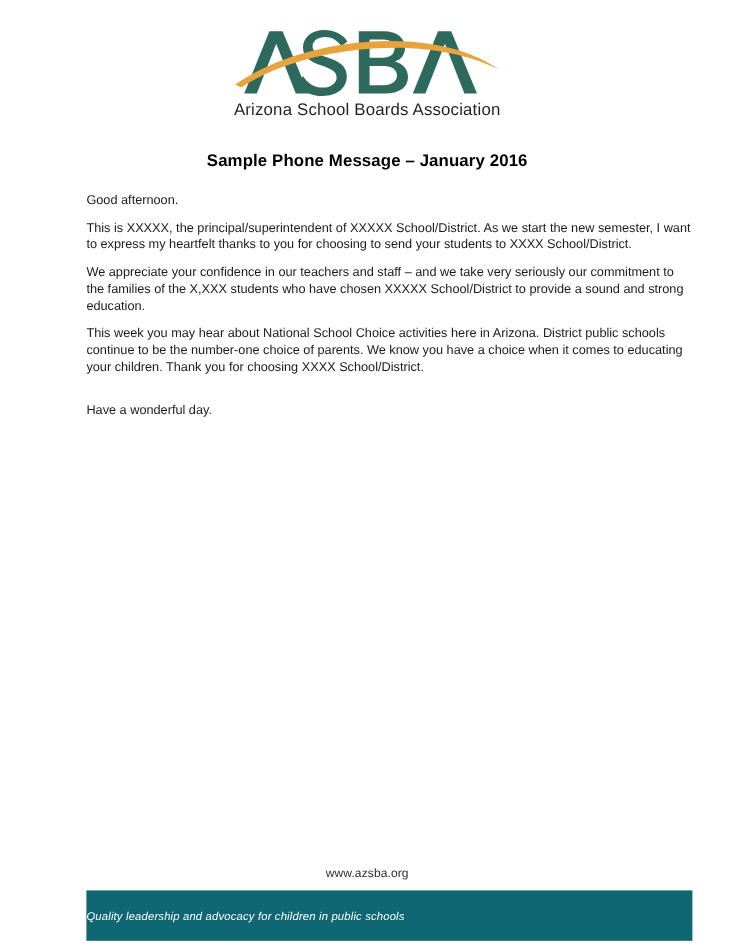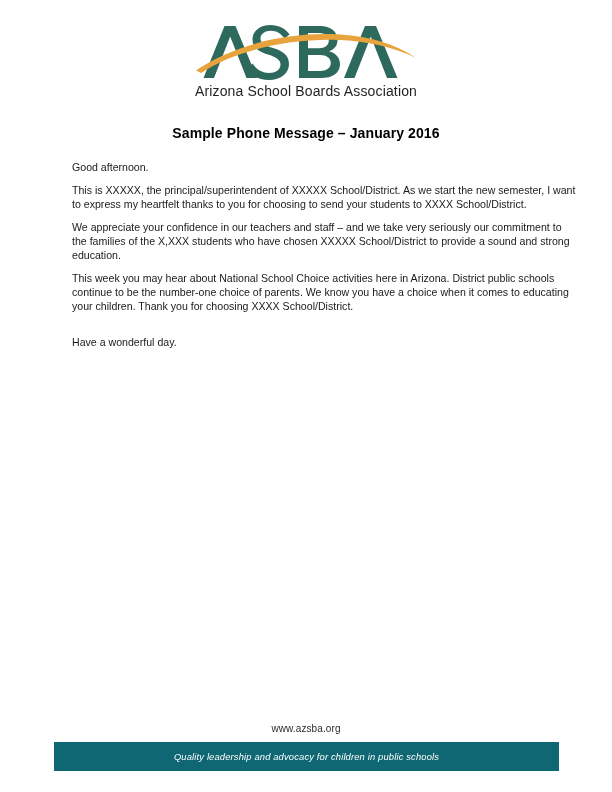--- a/index.html
+++ b/index.html
@@ -86,28 +86,28 @@
     left: 0;
     right: 0;
     top: 723px;
     text-align: center;
     font-size: 10px;
     color: #2b2b2b;
     letter-spacing: 0.1px;
   }
   .footer-bar {
     position: absolute;
-    left: 54px;
+    left: 72px;
     top: 742px;
     width: 505px;
-    height: 29px;
+    height: 42px;
     background: #0f6773;
     display: flex;
     align-items: center;
-    justify-content: center;
+    justify-content: flex-start;
   }
   .footer-bar-text {
     color: #ffffff;
     font-style: italic;
     font-size: 9.4px;
     letter-spacing: 0.15px;
     white-space: nowrap;
   }
 </style>
 </head>

